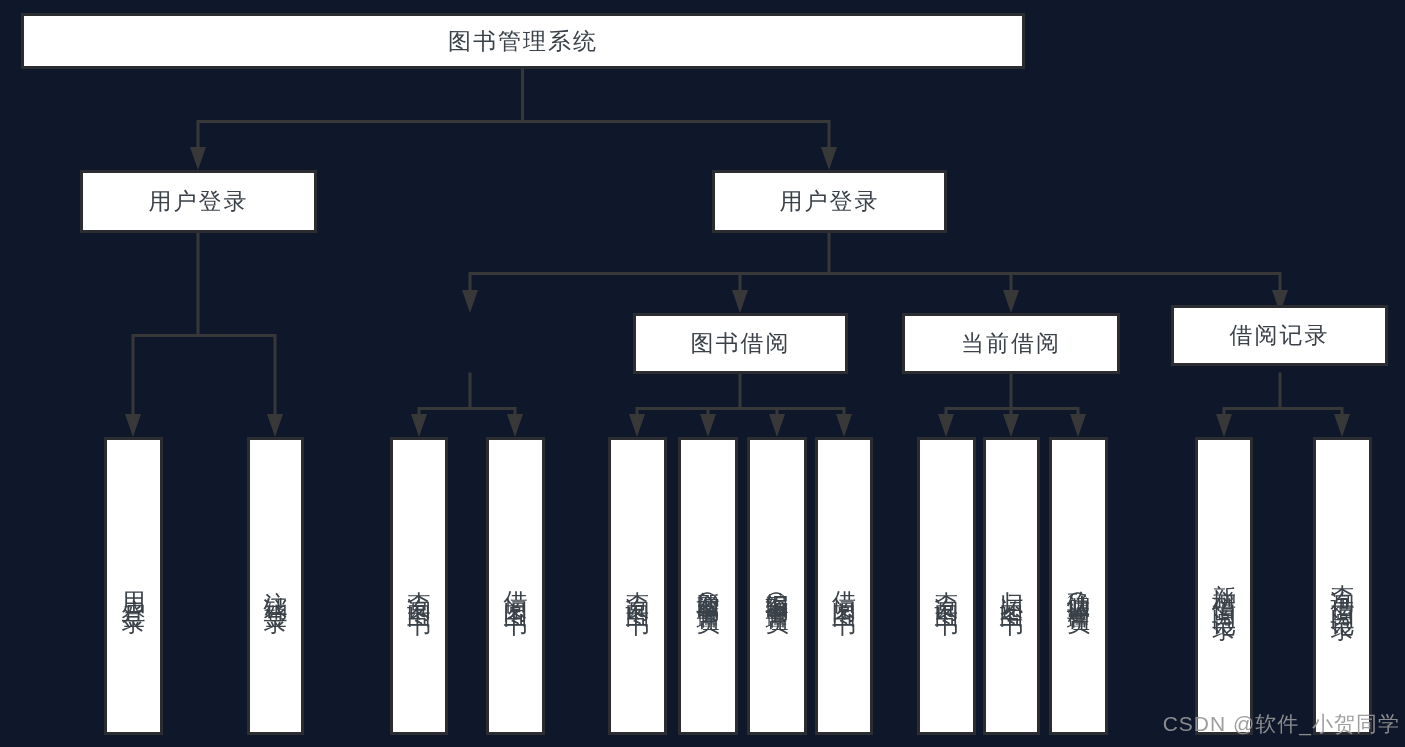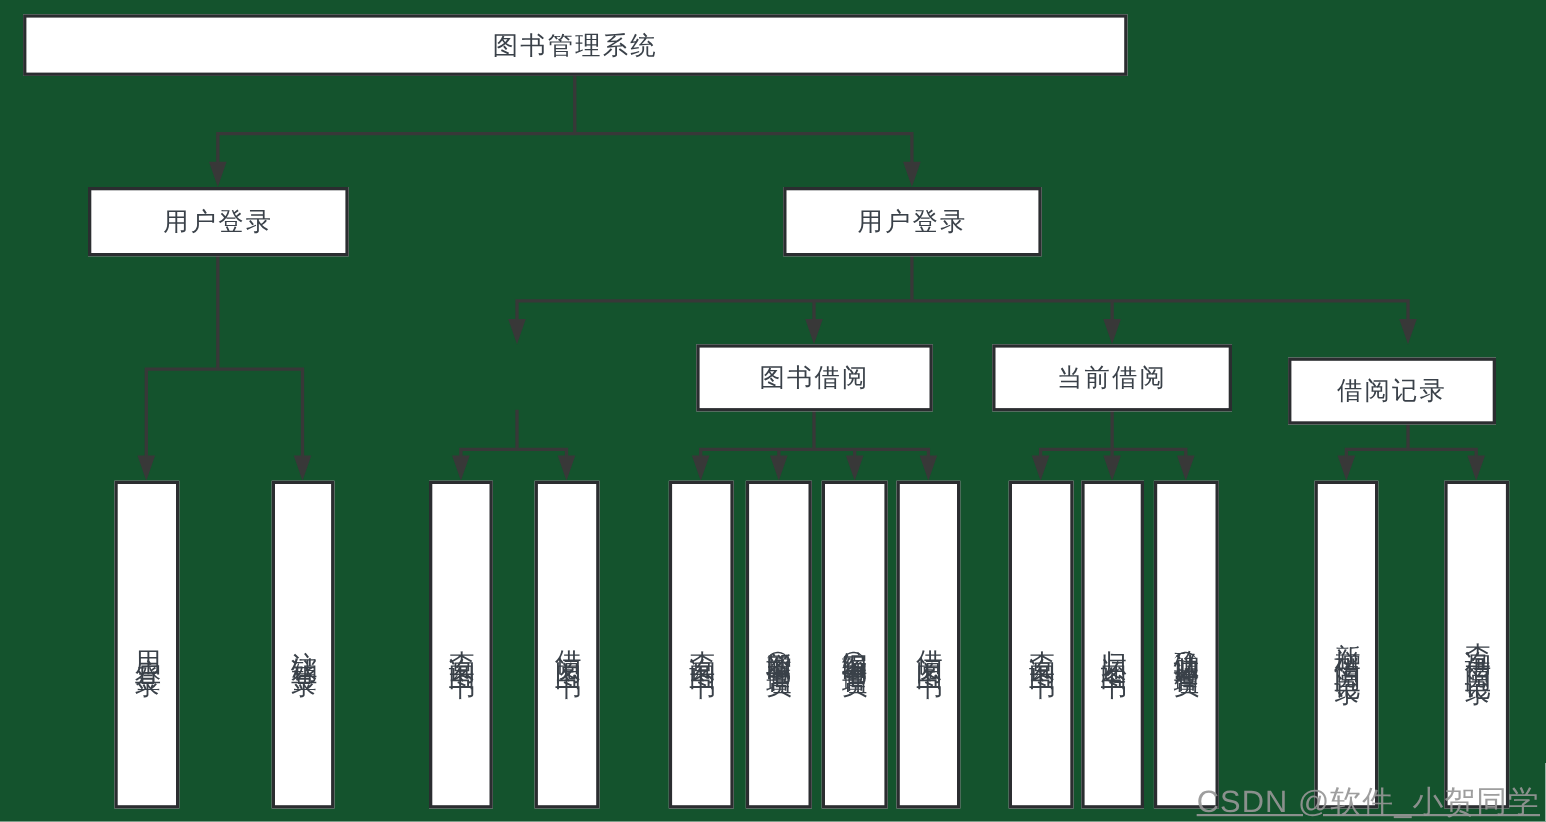--- a/index.html
+++ b/index.html
@@ -1,19 +1,19 @@
 <!DOCTYPE html>
 <html><head>
 <meta charset="utf-8">
 <style>
   html,body{margin:0;padding:0;background:#ffffff;}
   .canvas{
     position:relative;
     width:1405px;height:747px;
-    background:#14532d;
+    background:#0f172a;
     font-family:"Liberation Sans","DejaVu Sans",sans-serif;
     overflow:hidden;
   }
   .connectors{position:absolute;left:0;top:0;z-index:1;}
   .box{
     position:absolute;
     box-sizing:border-box;
     background:#ffffff;
     border:3px solid #2b2d30;
     display:flex;align-items:center;justify-content:center;
@@ -33,25 +33,24 @@
     font-size:24px;
     letter-spacing:7px;
     line-height:1;
     white-space:nowrap;
   }
   .vlabel.tight{font-size:23px;letter-spacing:3px;}
   .watermark{
     position:absolute;
     right:5px;top:710px;
     z-index:3;
-    font-size:28px;
+    font-size:21px;
     letter-spacing:1px;
     color:rgba(150,150,150,0.92);
     white-space:nowrap;
-    text-decoration:underline;
   }
 </style>
 </head>
 <body>
 
 <div class="canvas">
 
   <svg class="connectors" width="1405" height="747" viewBox="0 0 1405 747">
     <g stroke="#383838" stroke-width="3" fill="none" stroke-linecap="square">
 
@@ -102,21 +101,21 @@
   <div class="box" style="left:712px;top:170px;width:235px;height:63px">
     <span class="hlabel">用户登录</span>
   </div>
 
   <div class="box" style="left:902px;top:313px;width:218px;height:61px">
     <span class="hlabel">当前借阅</span>
   </div>
   <div class="box" style="left:633px;top:313px;width:215px;height:61px">
     <span class="hlabel">图书借阅</span>
   </div>
-  <div class="box" style="left:1171px;top:325px;width:189px;height:61px">
+  <div class="box" style="left:1171px;top:305px;width:217px;height:61px">
     <span class="hlabel">借阅记录</span>
   </div>
 
   <div class="box leaf" style="left:104px;width:59px">
     <span class="vlabel">用户登录</span>
   </div>
   <div class="box leaf" style="left:247px;width:57px">
     <span class="vlabel">注销登录</span>
   </div>
 

